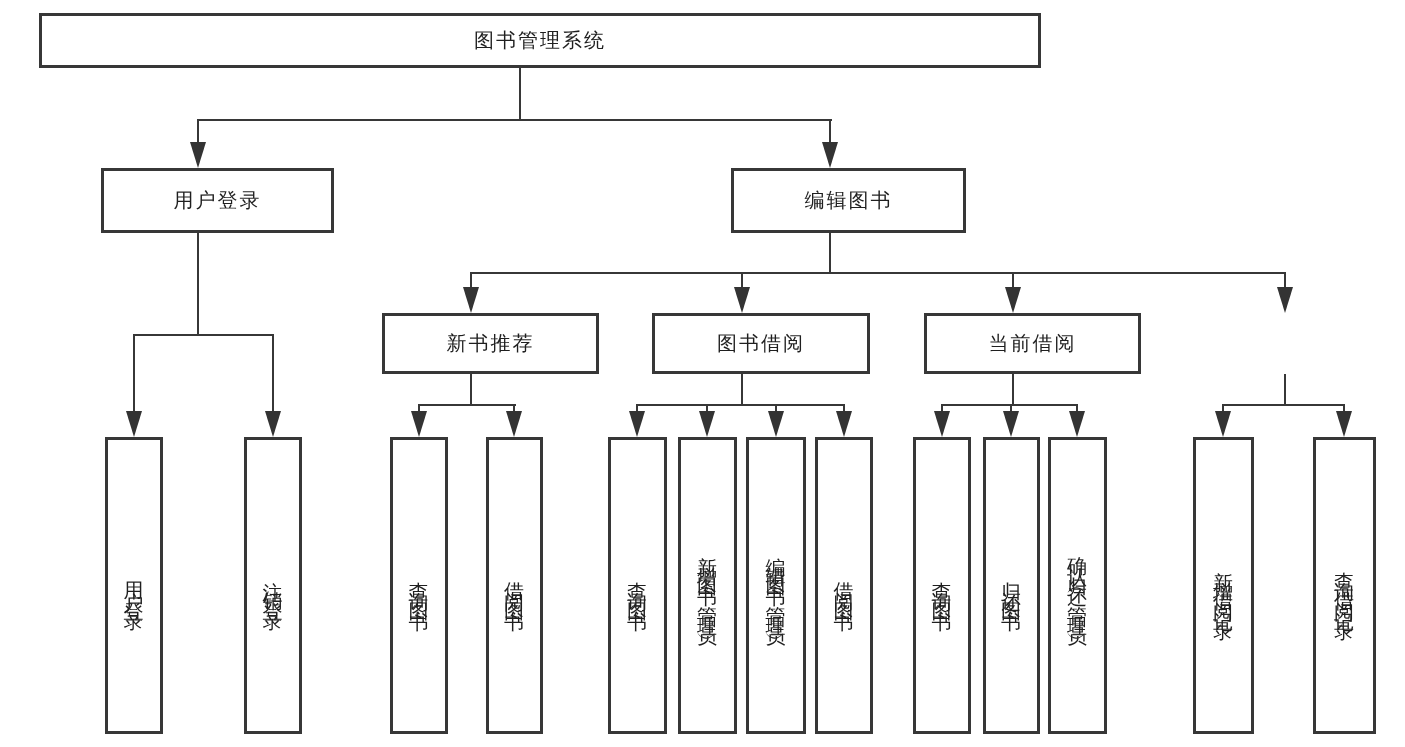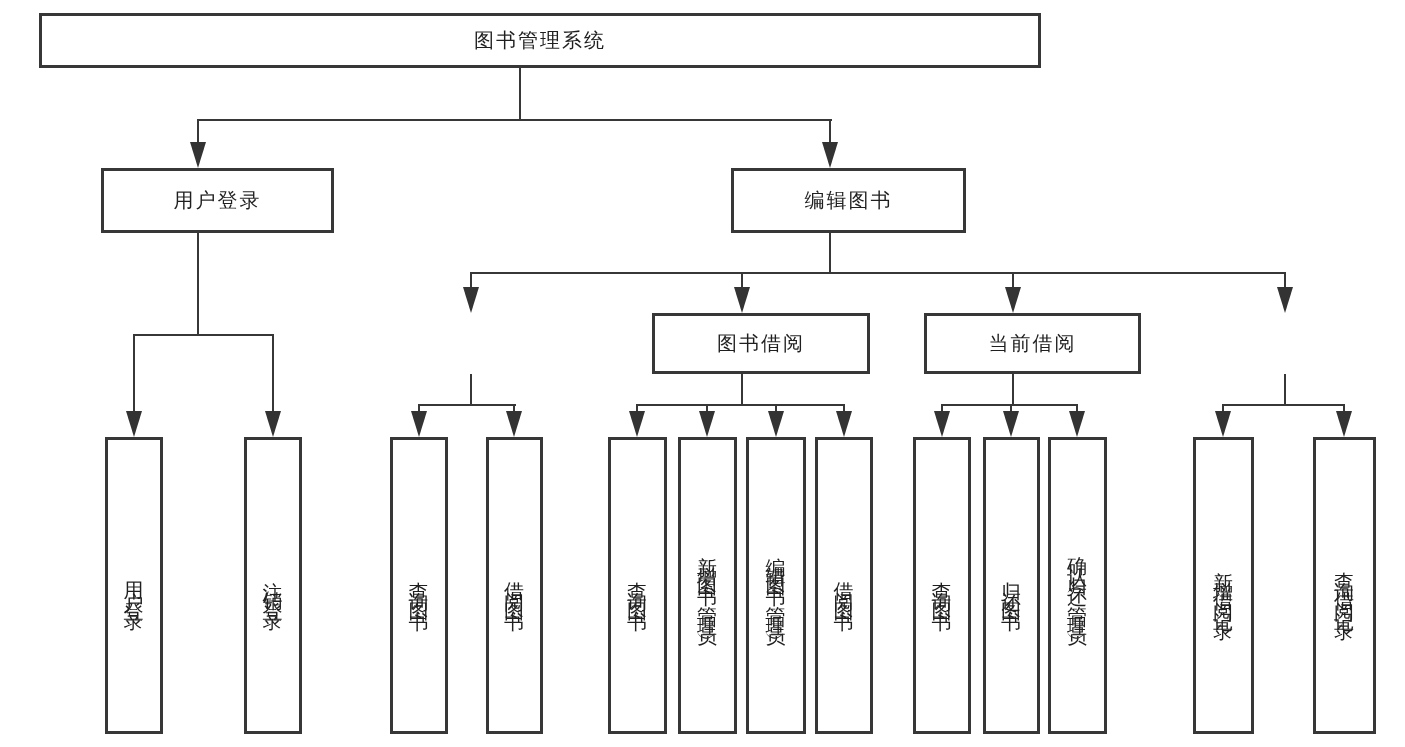--- a/index.html
+++ b/index.html
@@ -97,20 +97,23 @@
   <div class="line" style="left:470px; top:272px; width:816px; height:2px;"></div>
   <div class="line" style="left:470px; top:273px; width:2px; height:17px;"></div>
   <div class="arrow" style="left:463px; top:287px;"></div>
   <div class="line" style="left:741px; top:273px; width:2px; height:17px;"></div>
   <div class="arrow" style="left:734px; top:287px;"></div>
   <div class="line" style="left:1012px; top:273px; width:2px; height:17px;"></div>
   <div class="arrow" style="left:1005px; top:287px;"></div>
   <div class="line" style="left:1284px; top:273px; width:2px; height:17px;"></div>
   <div class="arrow" style="left:1277px; top:287px;"></div>
 
+  <div class="box" style="left:363px; top:313px; width:217px; height:61px;">
+    <span>新书推荐</span>
+  </div>
   <div class="box" style="left:905px; top:313px; width:217px; height:61px;">
     <span>当前借阅</span>
   </div>
   <div class="box" style="left:633px; top:313px; width:218px; height:61px;">
     <span>图书借阅</span>
   </div>
 
   <div class="line" style="left:470px; top:374px; width:2px; height:32px;"></div>
   <div class="line" style="left:418px; top:404px; width:98px; height:2px;"></div>
   <div class="line" style="left:418px; top:405px; width:2px; height:9px;"></div>

